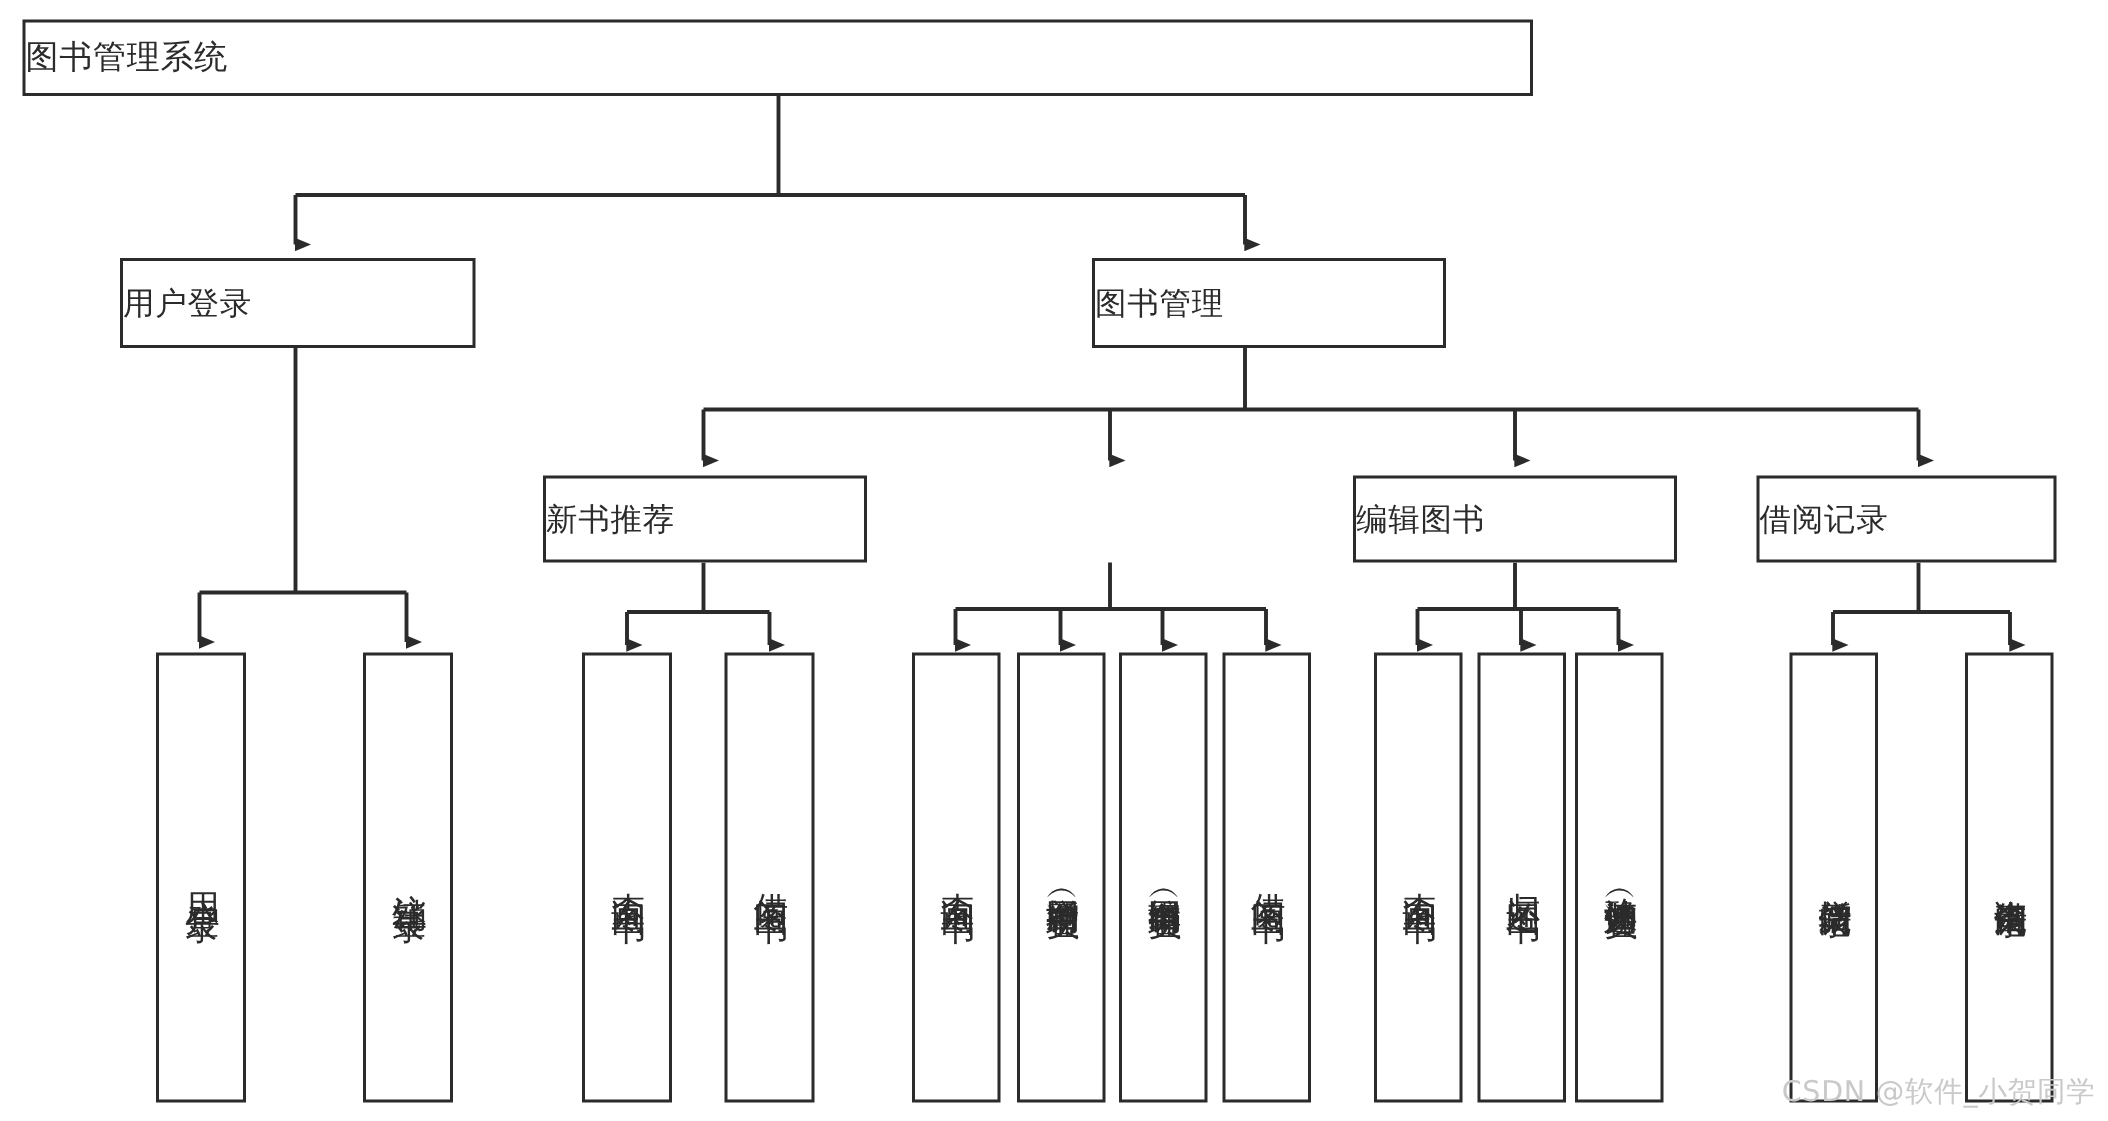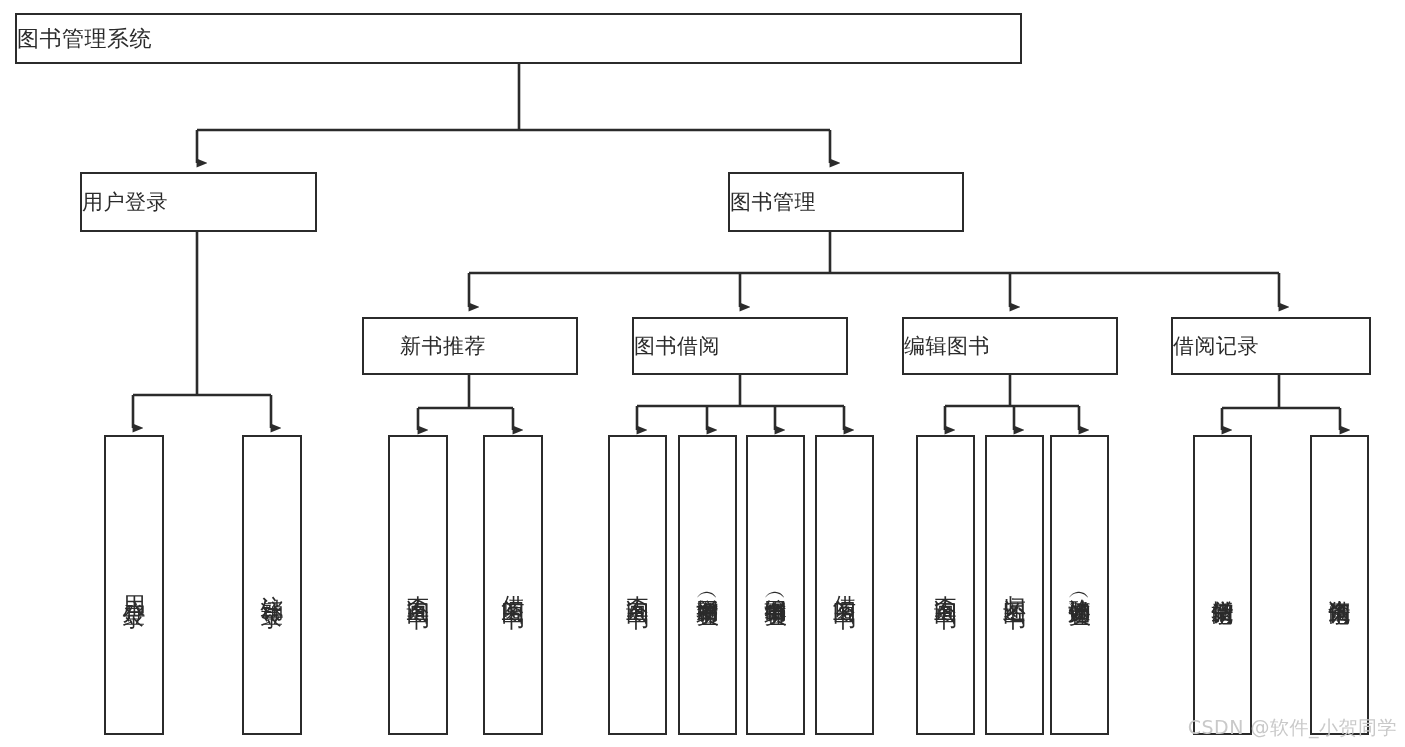--- a/index.html
+++ b/index.html
@@ -125,25 +125,22 @@
     <span class="lbl">图书管理系统</span>
   </div>
 
   <div class="node" style="left:80px;top:172px;width:237px;height:60px;">
     <span class="lbl">用户登录</span>
   </div>
   <div class="node" style="left:712px;top:172px;width:236px;height:60px;margin-left:16px;">
     <span class="lbl">图书管理</span>
   </div>
 
-  <div class="node" style="left:362px;top:317px;width:216px;height:58px;padding-left:36px;">
+  <div class="node" style="left:362px;top:317px;width:216px;height:58px;">
     <span class="lbl">新书推荐</span>
-  </div>
-  <div class="node" style="left:632px;top:317px;width:216px;height:58px;">
-    <span class="lbl">图书借阅</span>
   </div>
   <div class="node" style="left:902px;top:317px;width:216px;height:58px;">
     <span class="lbl">编辑图书</span>
   </div>
   <div class="node" style="left:1171px;top:317px;width:200px;height:58px;">
     <span class="lbl">借阅记录</span>
   </div>
 
   <div class="node vert" style="left:104px;top:435px;width:60px;height:300px;">
     <span class="lbl">用户登录</span>

